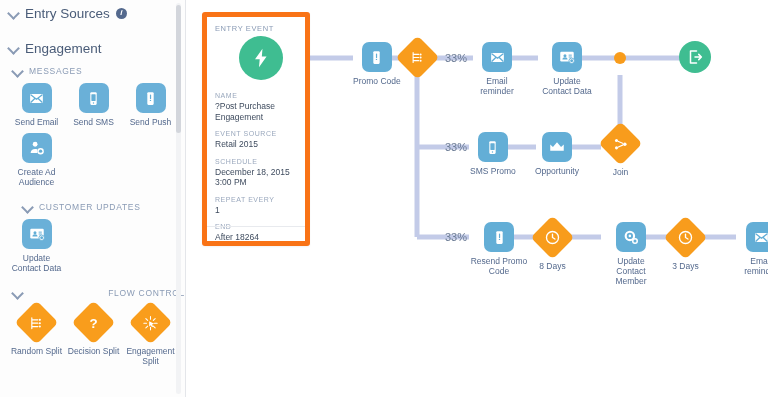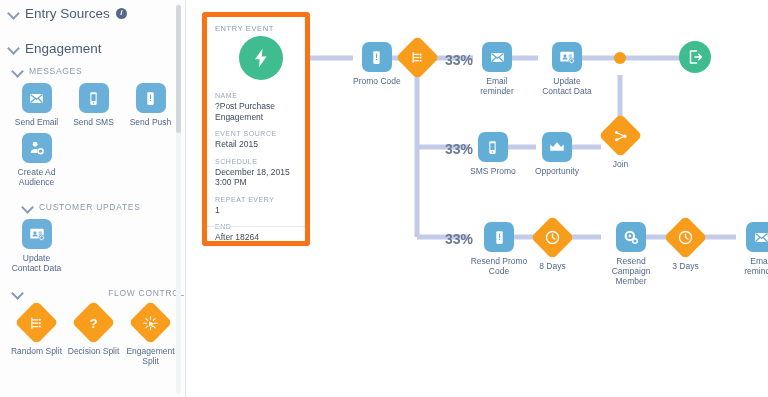--- a/index.html
+++ b/index.html
@@ -147,21 +147,21 @@
   .node.orange .shape > svg { transform: rotate(-45deg); }
   .node.green .shape {
     width: 32px; height: 32px; border-radius: 50%; background: #3fbd91;
   }
   .node .nlabel {
     margin-top: 4px; font-size: 8.5px; color: #54698d;
     text-align: center; line-height: 10px; white-space: nowrap;
   }
   .node.orange .nlabel { margin-top: 8px; }
   .pct {
-    position: absolute; font-size: 14px; color: #6b7b94; font-weight: bold;
+    position: absolute; font-size: 11px; color: #6b7b94; font-weight: normal;
   }
 </style>
 </head>
 <body>
 
 <div id="app">
 
   <div id="sidebar">
 
     <div class="sb-section-head major">
@@ -401,21 +401,21 @@
 
     <div class="node" style="left:349px;top:132px;">
       <div class="shape">
         <svg width="18" height="18" viewBox="0 0 24 24" fill="#fff">
           <path d="M3 8.5 6.6 12 12 5.6 17.4 12 21 8.5V17H3z"></path>
         </svg>
       </div>
       <div class="nlabel">Opportunity</div>
     </div>
 
-    <div class="node orange" style="left:419px;top:120px;align-items:center;">
+    <div class="node orange" style="left:419px;top:128px;align-items:center;">
       <div class="shape">
         <svg width="16" height="16" viewBox="0 0 24 24" fill="none" stroke="#fff" stroke-width="1.7">
           <circle cx="6" cy="6.5" r="2.3" fill="#fff" stroke="none"></circle>
           <circle cx="6" cy="17.5" r="2.3" fill="#fff" stroke="none"></circle>
           <circle cx="18.5" cy="12" r="2.6" fill="#fff" stroke="none"></circle>
           <path d="M8 7.5 16 11M8 16.5 16 13"></path>
         </svg>
       </div>
       <div class="nlabel">Join</div>
     </div>
@@ -444,21 +444,21 @@
     <div class="node" style="left:419px;top:222px;">
       <div class="shape">
         <svg width="18" height="18" viewBox="0 0 24 24">
           <circle cx="10.5" cy="10.5" r="7" fill="#fff"></circle>
           <circle cx="10.5" cy="10.5" r="4.2" fill="#63aed6"></circle>
           <circle cx="10.5" cy="10.5" r="1.7" fill="#fff"></circle>
           <circle cx="17.3" cy="17.3" r="4" fill="#fff"></circle>
           <circle cx="17.3" cy="17.3" r="2" fill="#63aed6"></circle>
         </svg>
       </div>
-      <div class="nlabel" style="white-space:normal;width:52px;">Resend Campaign Member</div>
+      <div class="nlabel" style="white-space:normal;width:52px;">Update Contact Member</div>
     </div>
 
     <div class="node orange" style="left:484px;top:222px;">
       <div class="shape">
         <svg width="17" height="17" viewBox="0 0 24 24" fill="none" stroke="#fff" stroke-width="1.9" stroke-linecap="round">
           <circle cx="12" cy="12" r="8.5"></circle>
             <path d="M12 7.2V12l3.4 2.2"></path>
         </svg>
       </div>
       <div class="nlabel">3 Days</div>

